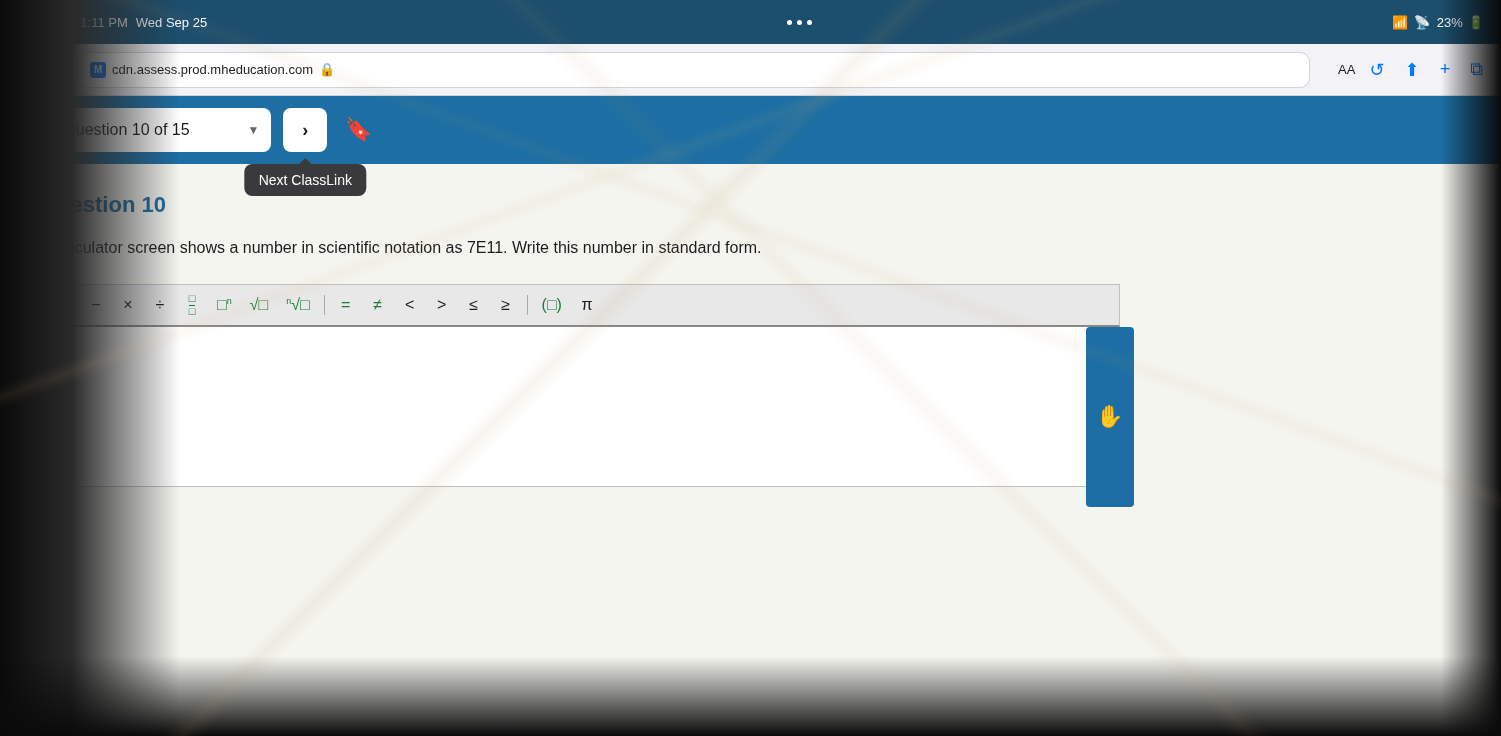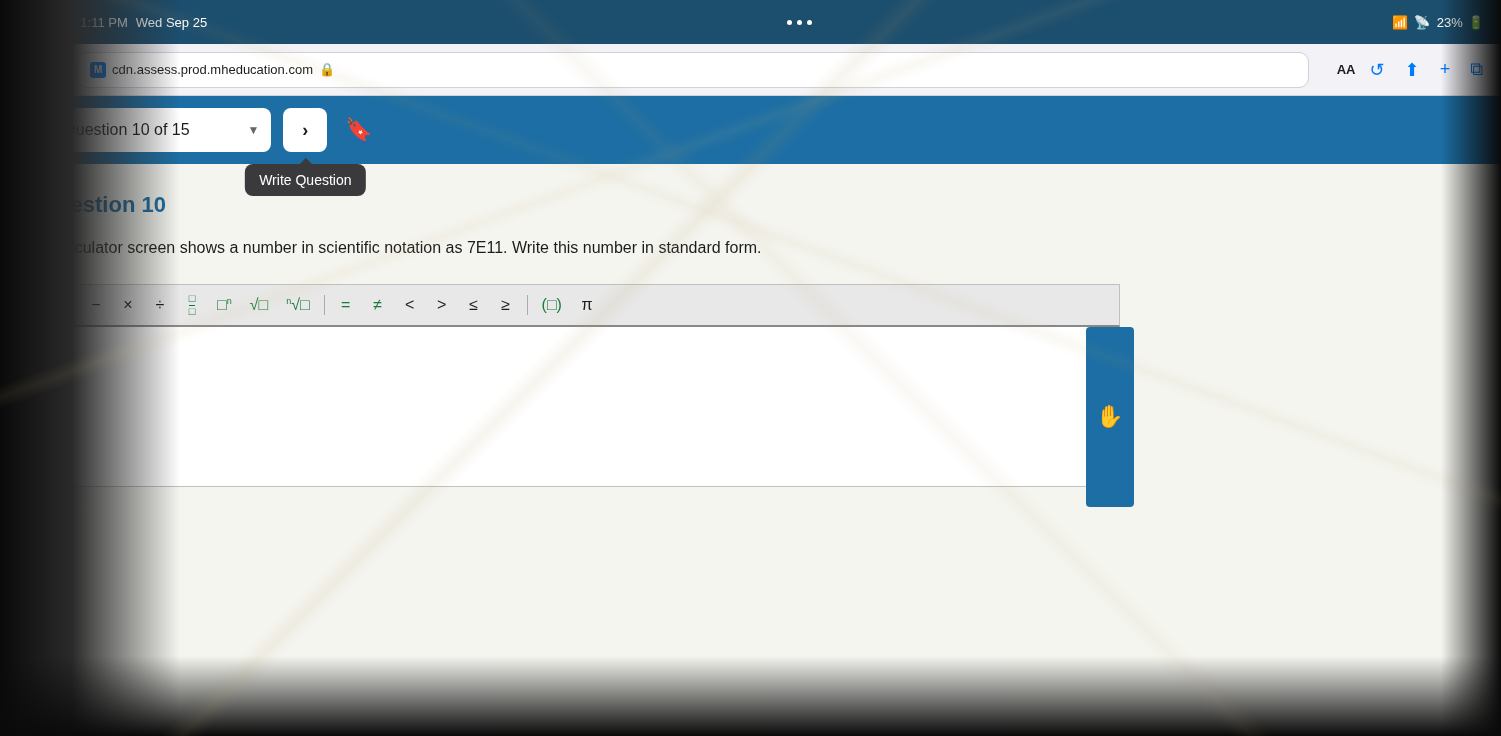--- a/index.html
+++ b/index.html
@@ -123,21 +123,21 @@
     }
 
     .browser-right-btns {
       display: flex;
       align-items: center;
       gap: 8px;
     }
 
     .aa-btn {
       font-size: 13px;
-      font-weight: 700;
+      font-weight: 400;
       color: #1c1c1e;
       background: none;
       border: none;
       cursor: pointer;
       margin-left: 18px;
     }
 
     
     .app-container {
       background: #1c6ea4;
@@ -438,21 +438,21 @@
 
     <div class="question-selector">
       <span class="question-selector-text">Question 10 of 15</span>
       <span class="dropdown-arrow">▼</span>
     </div>
 
     <div style="position:relative;">
       <button class="next-btn">
         <span>›</span>
       </button>
-      <div class="tooltip">Write Question</div>
+      <div class="tooltip">Next ClassLink</div>
     </div>
 
     <button class="bookmark-btn">
       <span>🔖</span>
     </button>
   </div>
 
   <div class="content-area">
 
     <div class="question-title">Question 10</div>

